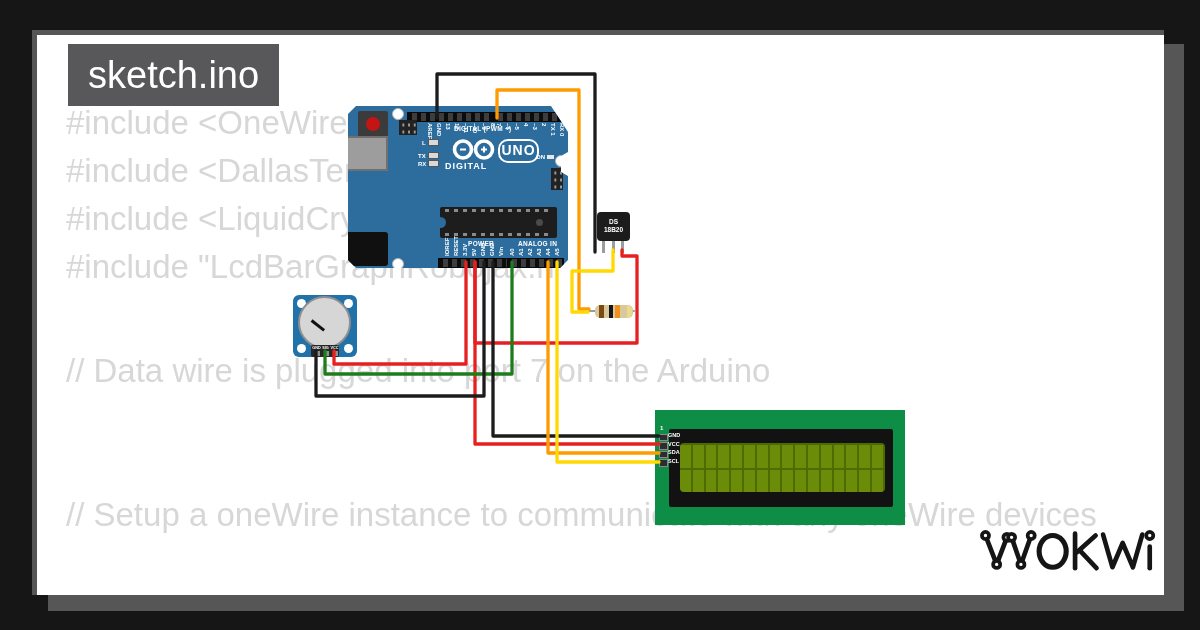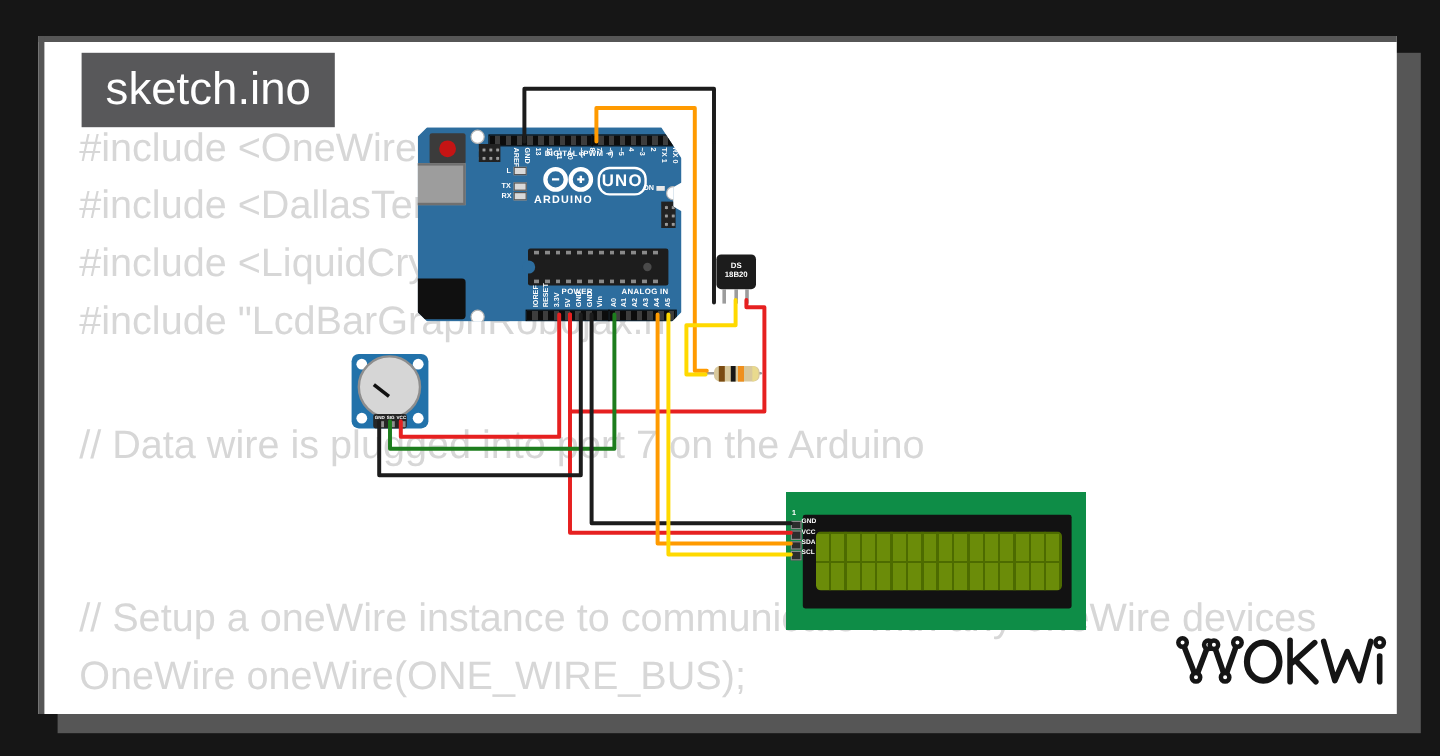--- a/index.html
+++ b/index.html
@@ -85,21 +85,20 @@
 <div class="stage">
   <div class="shadow"></div>
 
   <div class="card">
     <div class="code-line" style="top:69px">#include &lt;OneWire.h&gt;</div>
     <div class="code-line" style="top:117px">#include &lt;DallasTemperature.h&gt;</div>
     <div class="code-line" style="top:165px">#include &lt;LiquidCrystal_I2C.h&gt;</div>
     <div class="code-line" style="top:213px">#include "LcdBarGraphRobojax.h"</div>
     <div class="code-line" style="top:317px">// Data wire is plugged into port 7 on the Arduino</div>
     <div class="code-line" style="top:461px">// Setup a oneWire instance to communicate with any oneWire devices</div>
-    <div class="code-line" style="top:509px">OneWire oneWire(ONE_WIRE_BUS);</div>
 
     <svg class="wokwi-logo" viewBox="0 0 195 60">
       <g fill="none" stroke="#151515" stroke-width="5" stroke-linecap="round" stroke-linejoin="round">
         <path d="M8,15 L20,46 L31,17"></path>
         <path d="M36,17 L46,46 L57,15"></path>
         <ellipse cx="80" cy="32" rx="14.5" ry="17" stroke-width="5.5"></ellipse>
         <path d="M104,13 L104,50"></path>
         <path d="M126,15 L106,33"></path>
         <path d="M109,31 L127,50"></path>
         <path d="M134,14 L144,49 L155,23 L166,49 L176,14"></path>
@@ -168,21 +167,21 @@
         <i class="led"></i>
       </div>
     <svg style="position:absolute;left:102px;top:31px;width:48px;height:25px" viewBox="0 0 48 25">
       <circle cx="13" cy="12.5" r="8.5" fill="none" stroke="#fff" stroke-width="3.6"></circle>
       <circle cx="34" cy="12.5" r="8.5" fill="none" stroke="#fff" stroke-width="3.6"></circle>
       <line x1="10" y1="12.5" x2="16" y2="12.5" stroke="#fff" stroke-width="2"></line>
       <line x1="31" y1="12.5" x2="37" y2="12.5" stroke="#fff" stroke-width="2"></line>
       <line x1="34" y1="9.5" x2="34" y2="15.5" stroke="#fff" stroke-width="2"></line>
     </svg>
     <div class="uno-box">UNO</div>
-    <div class="brand">ARDUINO</div>
+    <div class="brand">DIGITAL</div>
     <div class="onled">
         <span>ON</span>
         <i></i>
       </div>
     <div class="chip">
       <i class="pt"></i>
       <i class="pb"></i>
       <i class="notch"></i>
       <i class="dot"></i>
     </div>

